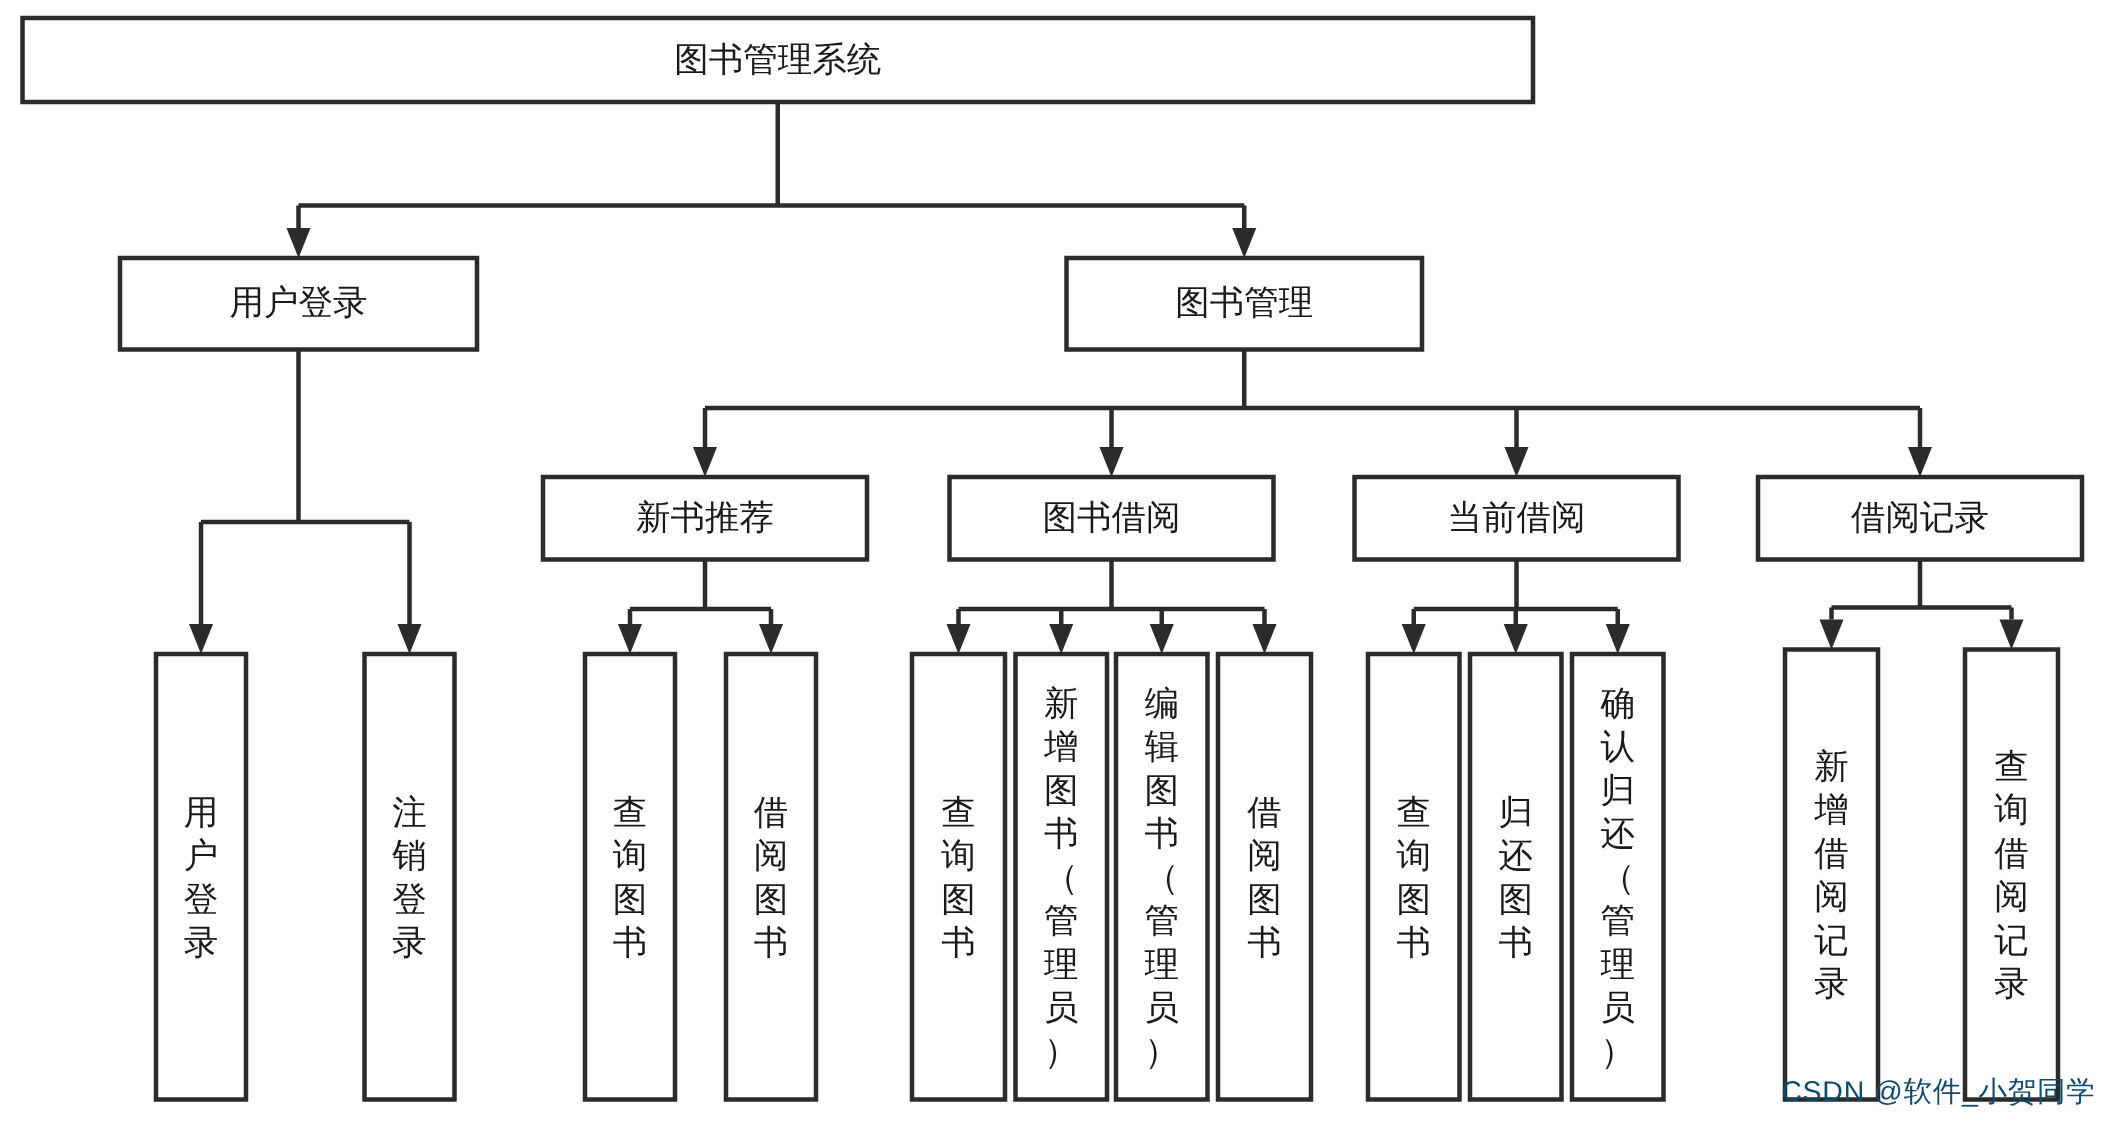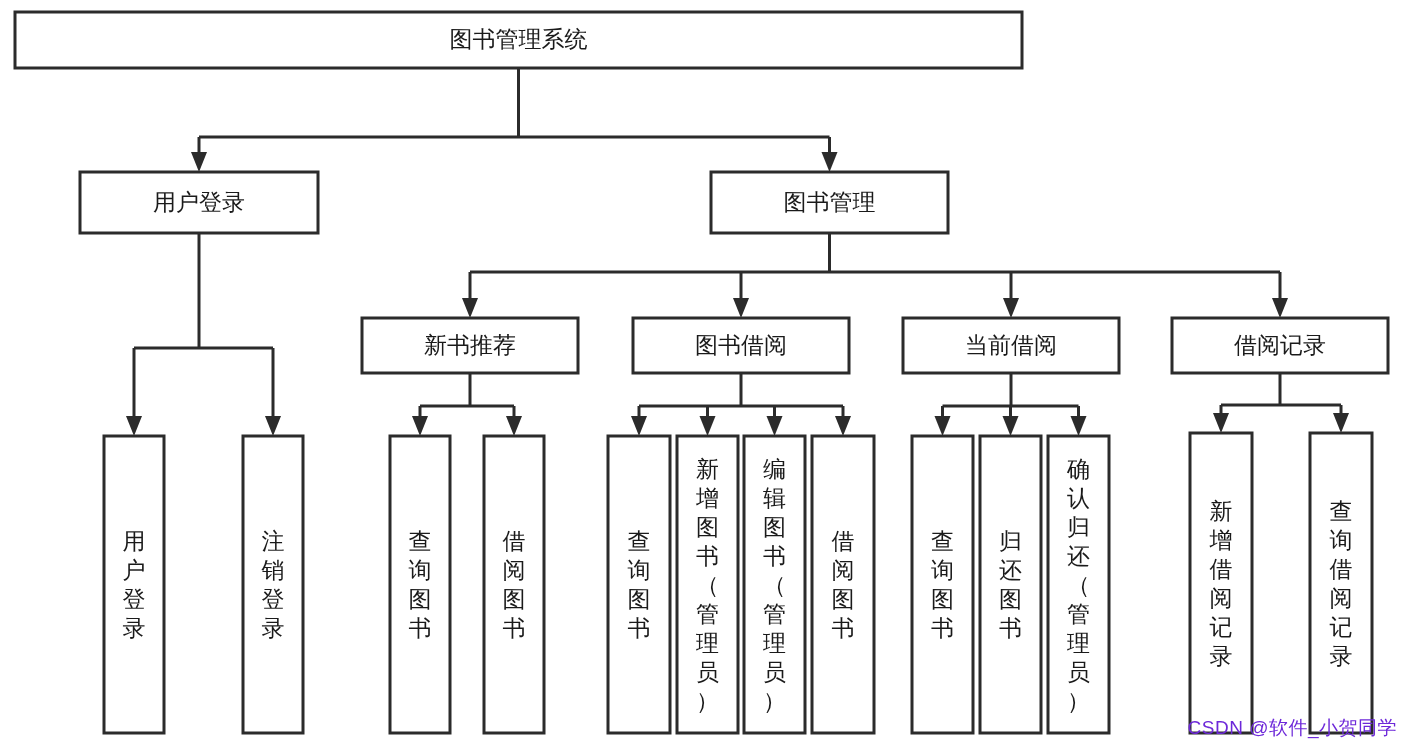--- a/index.html
+++ b/index.html
@@ -47,21 +47,21 @@
   .arrow-head {
     fill: #2b2b2b;
     stroke: none;
   }
   .watermark {
     position: absolute;
     right: 8px;
     bottom: 6px;
     font-family: "Liberation Sans", "DejaVu Sans", sans-serif;
     font-size: 19px;
-    color: #6d28d9;
+    color: #0c4a6e;
     letter-spacing: 0.5px;
     white-space: nowrap;
     user-select: none;
   }
 </style>
 </head>
 <body>
 
 <div id="diagram-root">
   <svg id="diagram-svg" width="1405" height="747" viewBox="0 0 1405 747" xmlns="http://www.w3.org/2000/svg">

